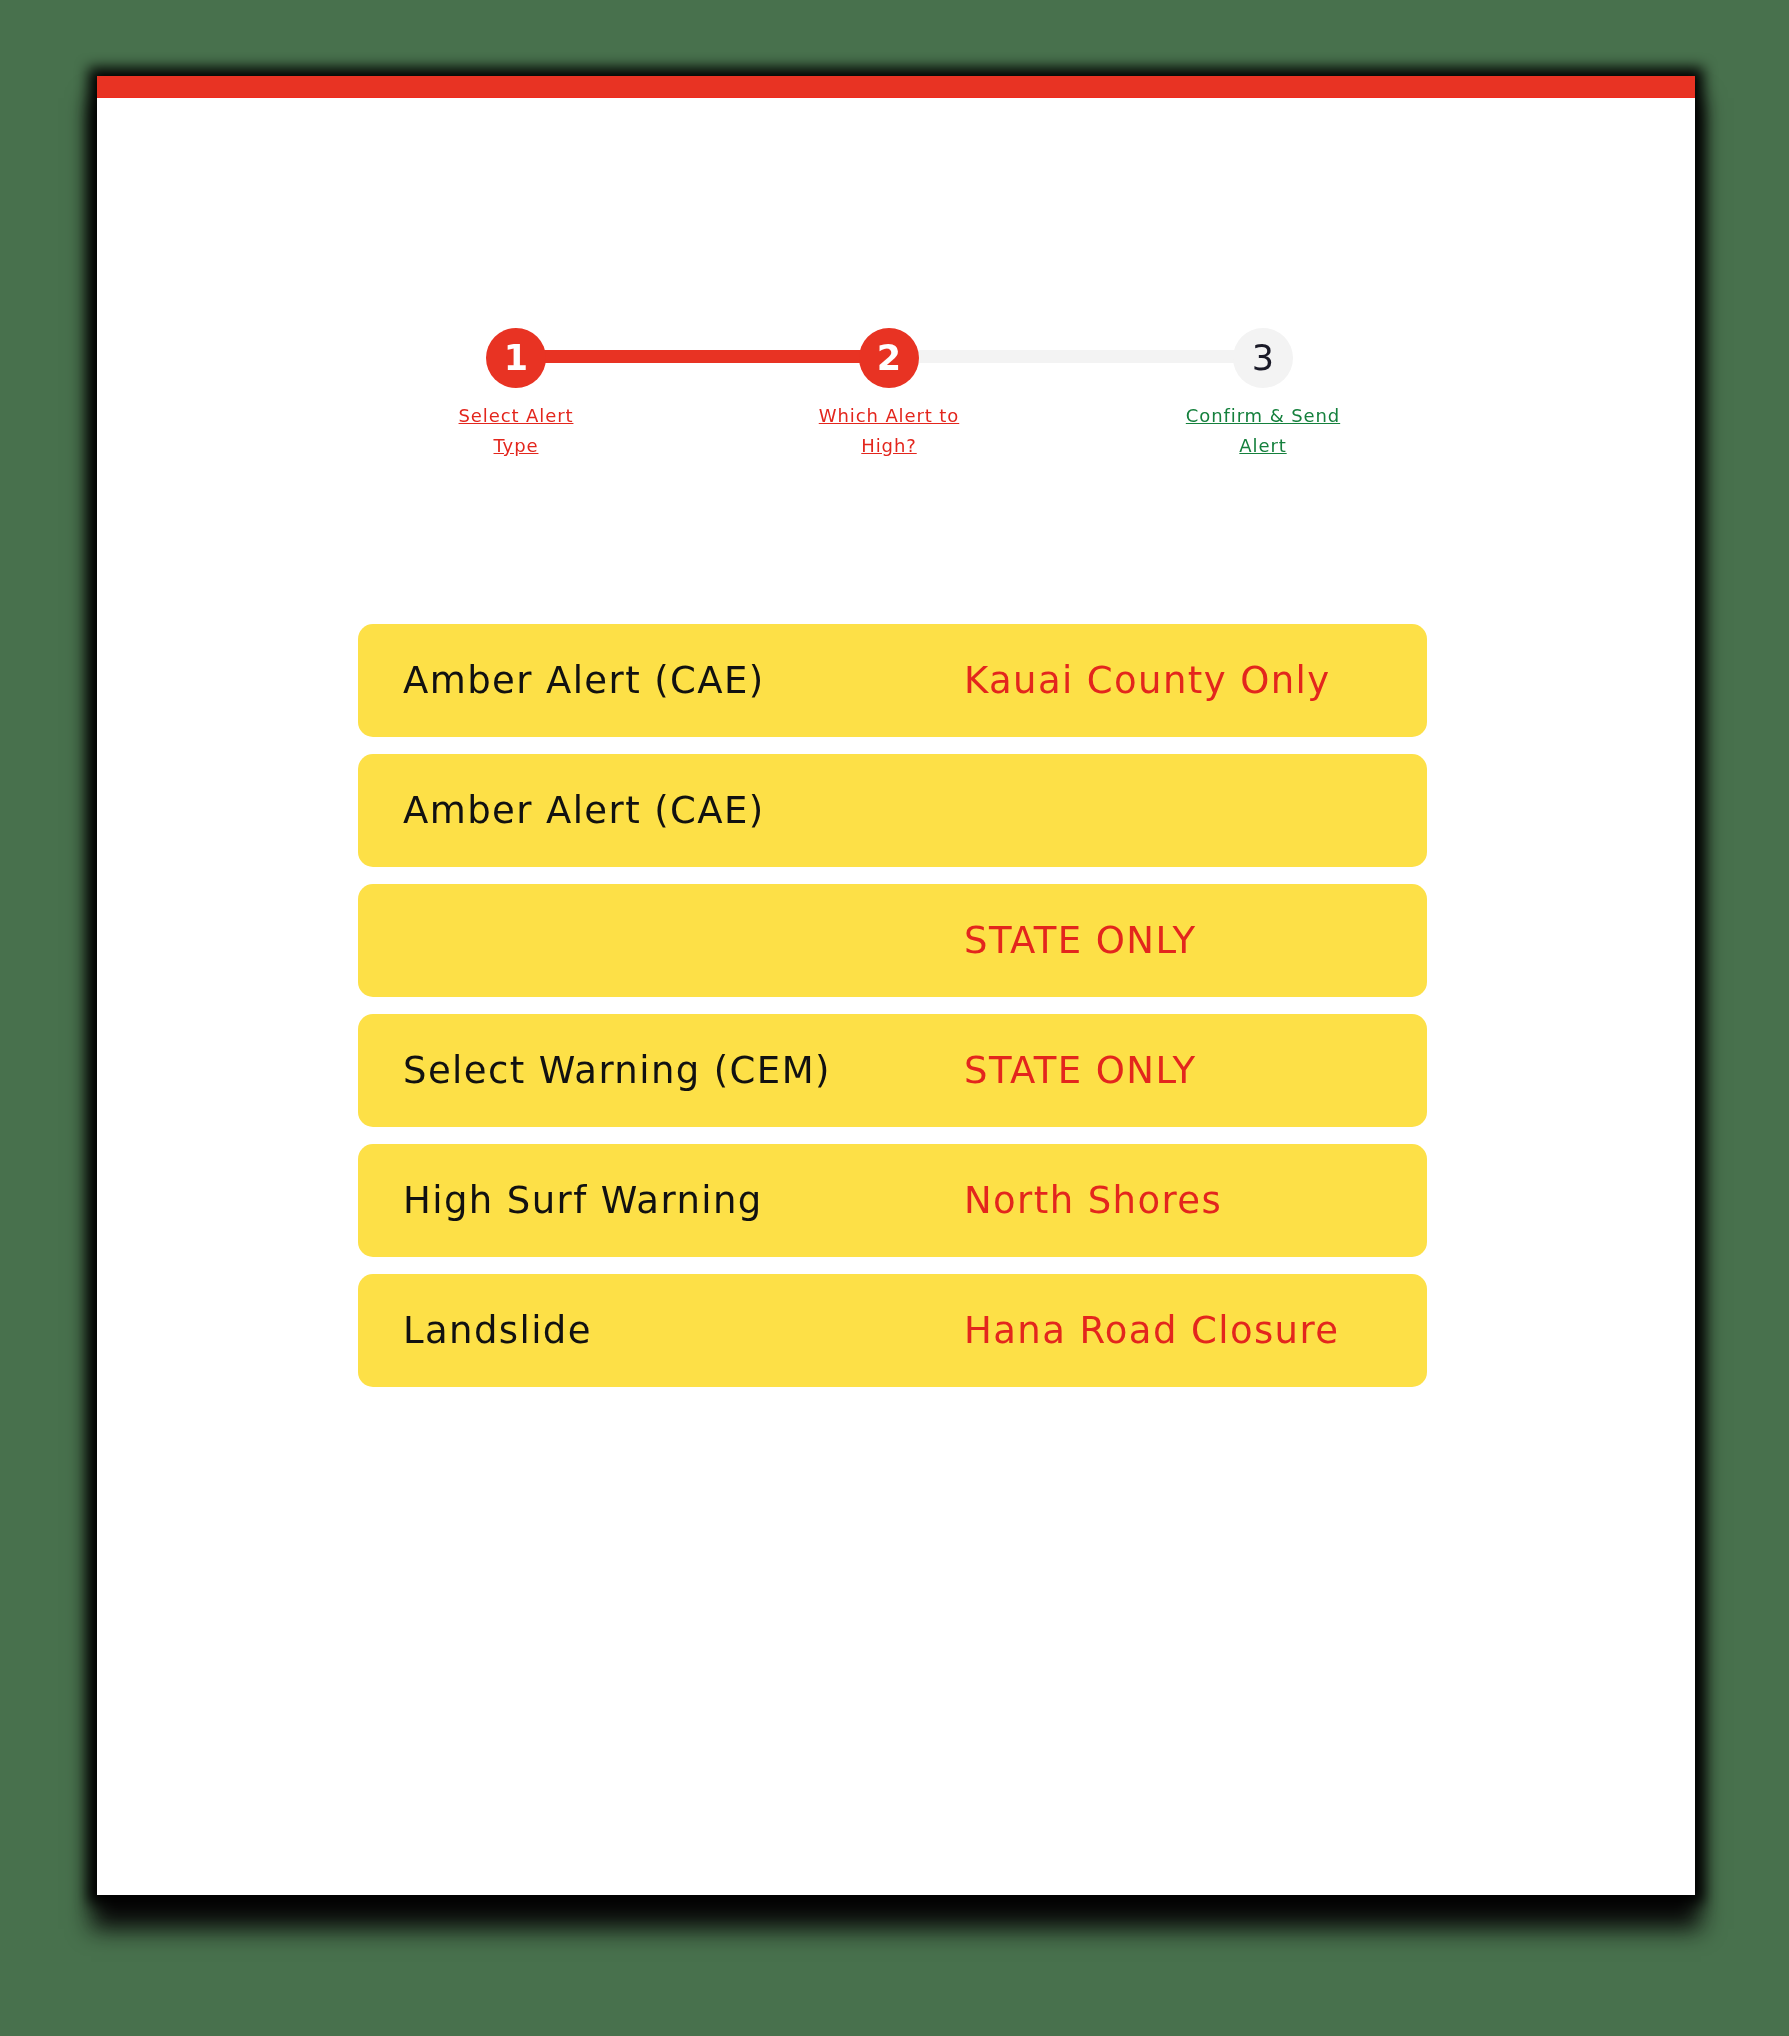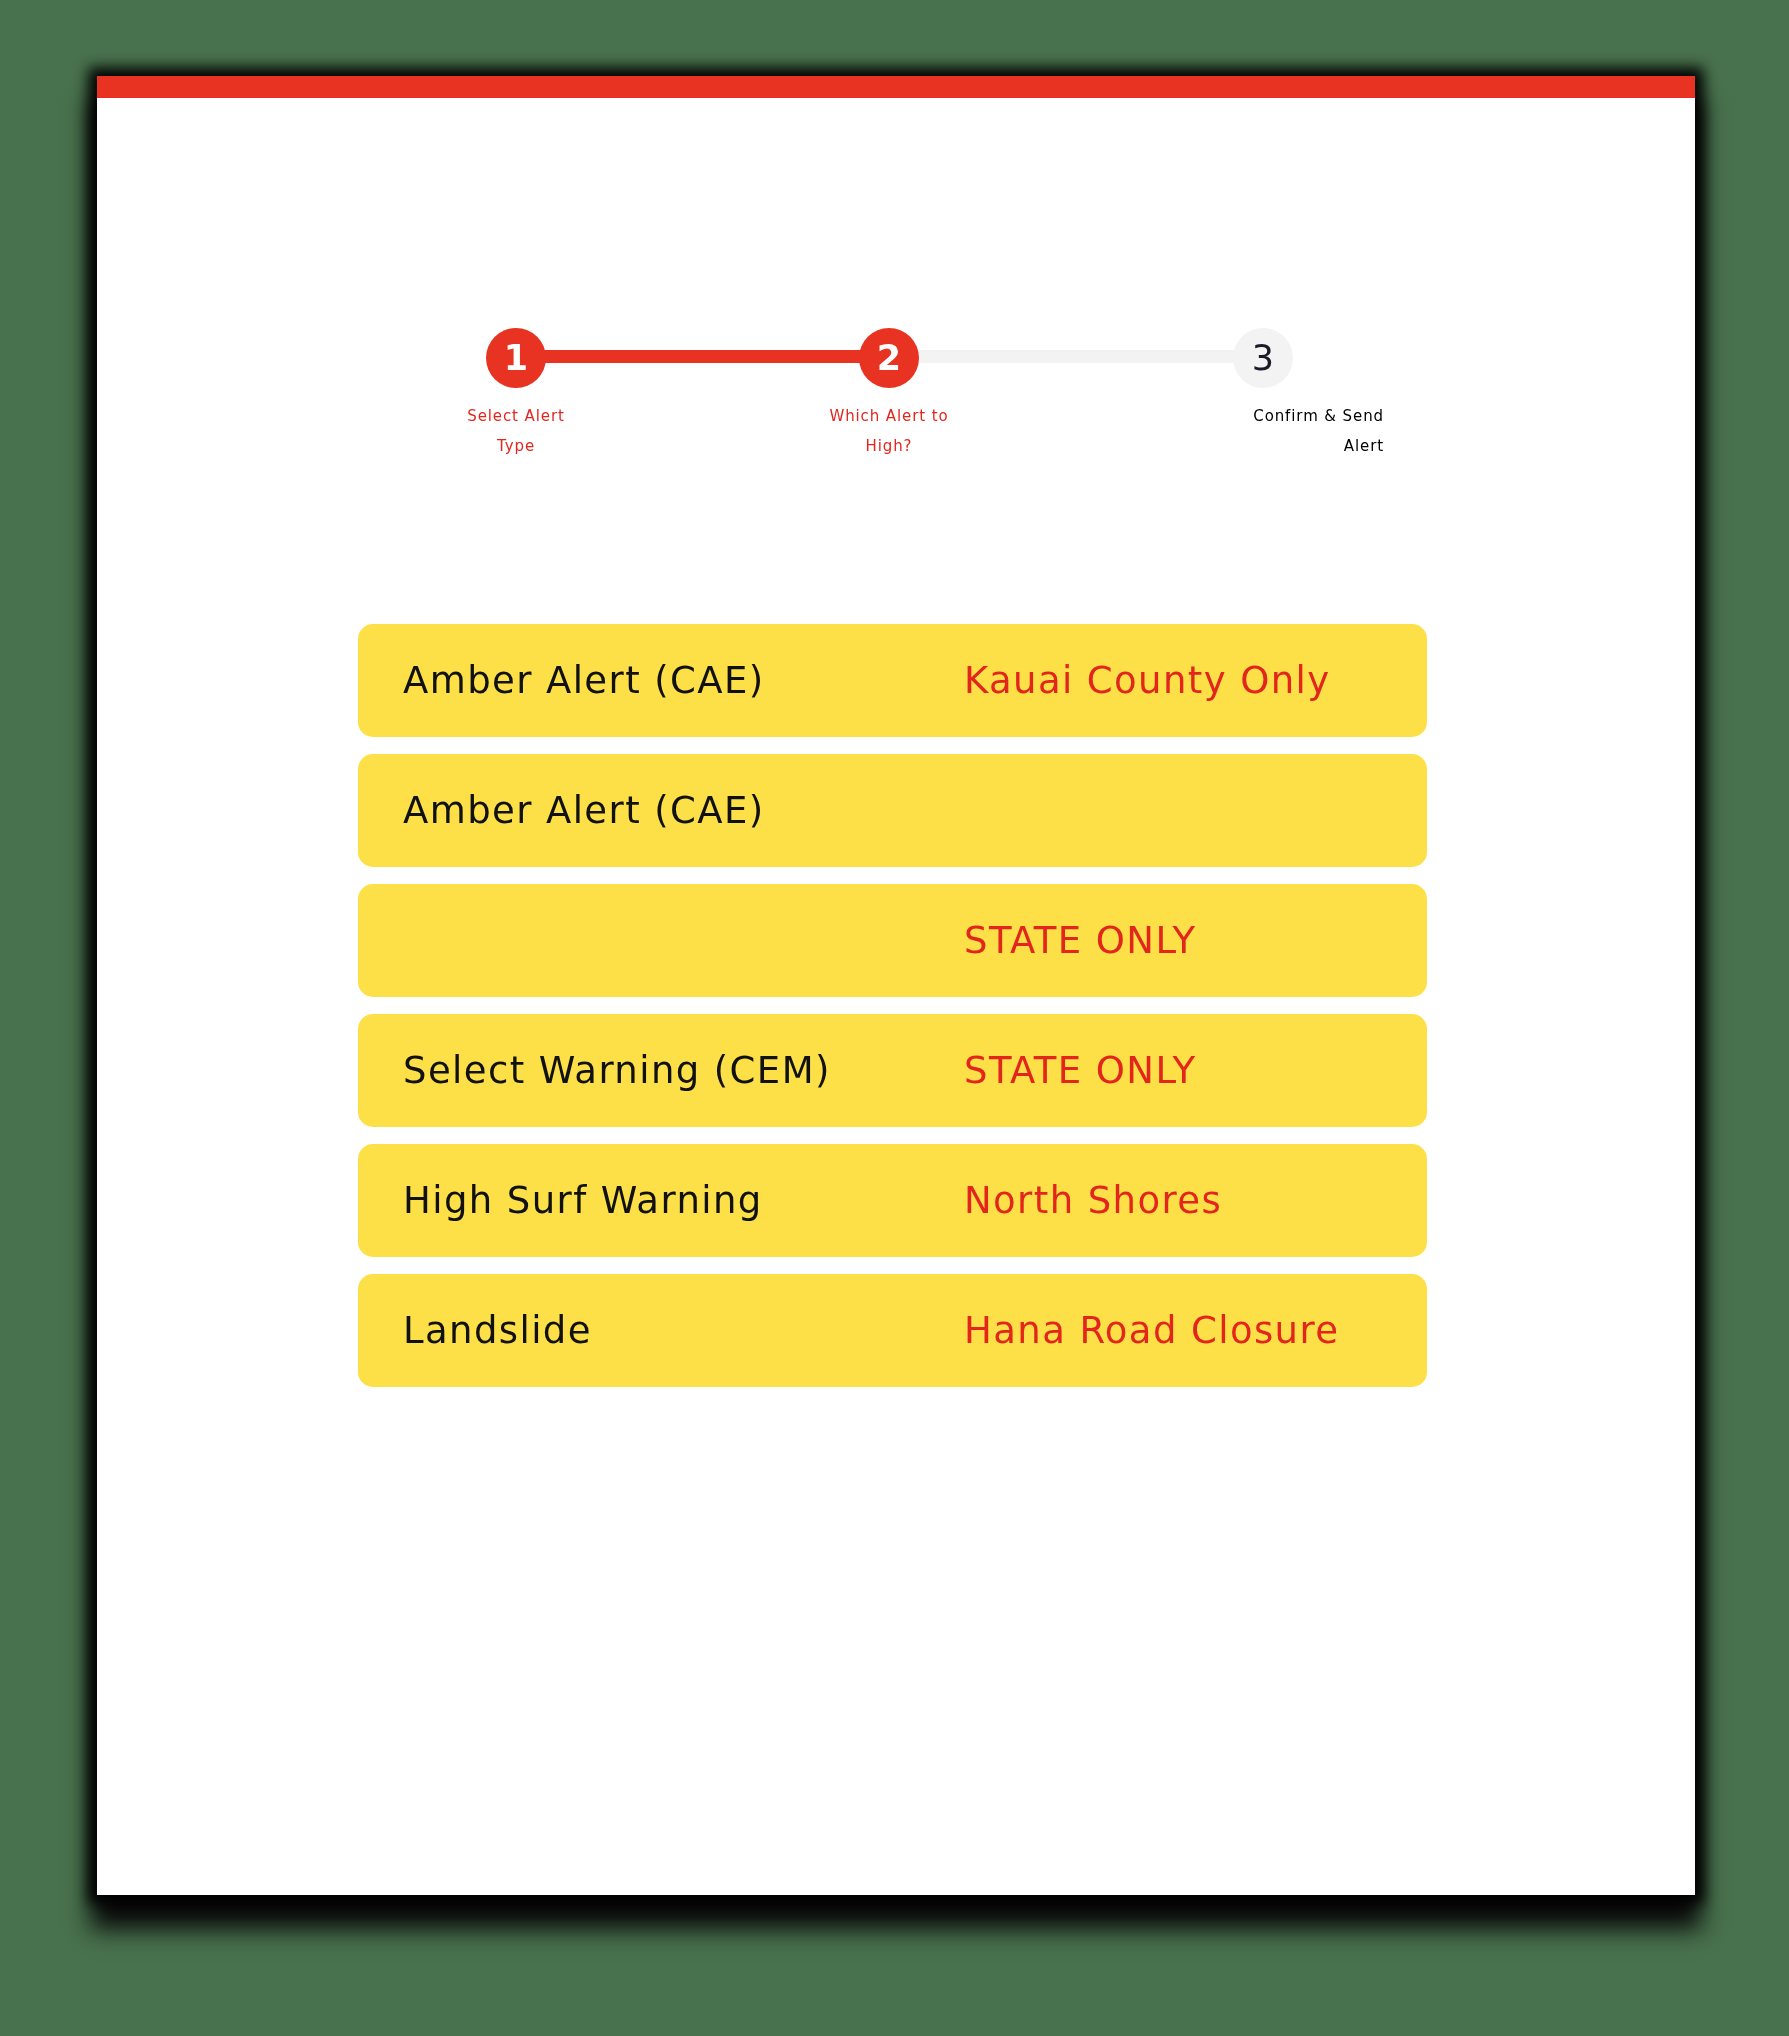--- a/index.html
+++ b/index.html
@@ -17,22 +17,22 @@
   .track { position:absolute; top:274px; height:13px; }
   .track.done { left:419px; width:374px; background:#e83323; }
   .track.todo { left:792px; width:373px; background:#f3f3f3; }
   .step { position:absolute; top:252px; width:242px; margin-left:-121px; text-align:center; }
   .circle {
     width:60px; height:60px; border-radius:50%; margin:0 auto;
     display:flex; align-items:center; justify-content:center;
     font-size:35px; font-weight:bold; color:#fff; background:#e83323;
   }
   .circle.todo { background:#f3f3f3; color:#1a1a28; font-weight:normal; }
-  .step-label { margin-top:13px; font-size:15px; line-height:30px; letter-spacing:0.9px; color:#e3261d; }
-  .step-label.todo { color:#000000;text-align:right; }
+  .step-label { margin-top:13px; font-size:18px; line-height:30px; letter-spacing:0.9px; color:#e3261d;text-decoration:underline; }
+  .step-label.todo { color:#15803d; }
   .list { position:absolute; left:261px; top:548px; width:1069px; }
   .row {
     height:113px; background:#fde047; border-radius:15px; margin-bottom:17px;
     position:relative; cursor:pointer;
   }
   .row .name { position:absolute; left:45px; top:0; line-height:113px; font-size:37px; letter-spacing:1.4px; color:#111; }
   .row .scope { position:absolute; left:606px; top:0; line-height:113px; font-size:37px; letter-spacing:1.4px; color:#e3261d; }
 </style>
 </head>
 <body>

